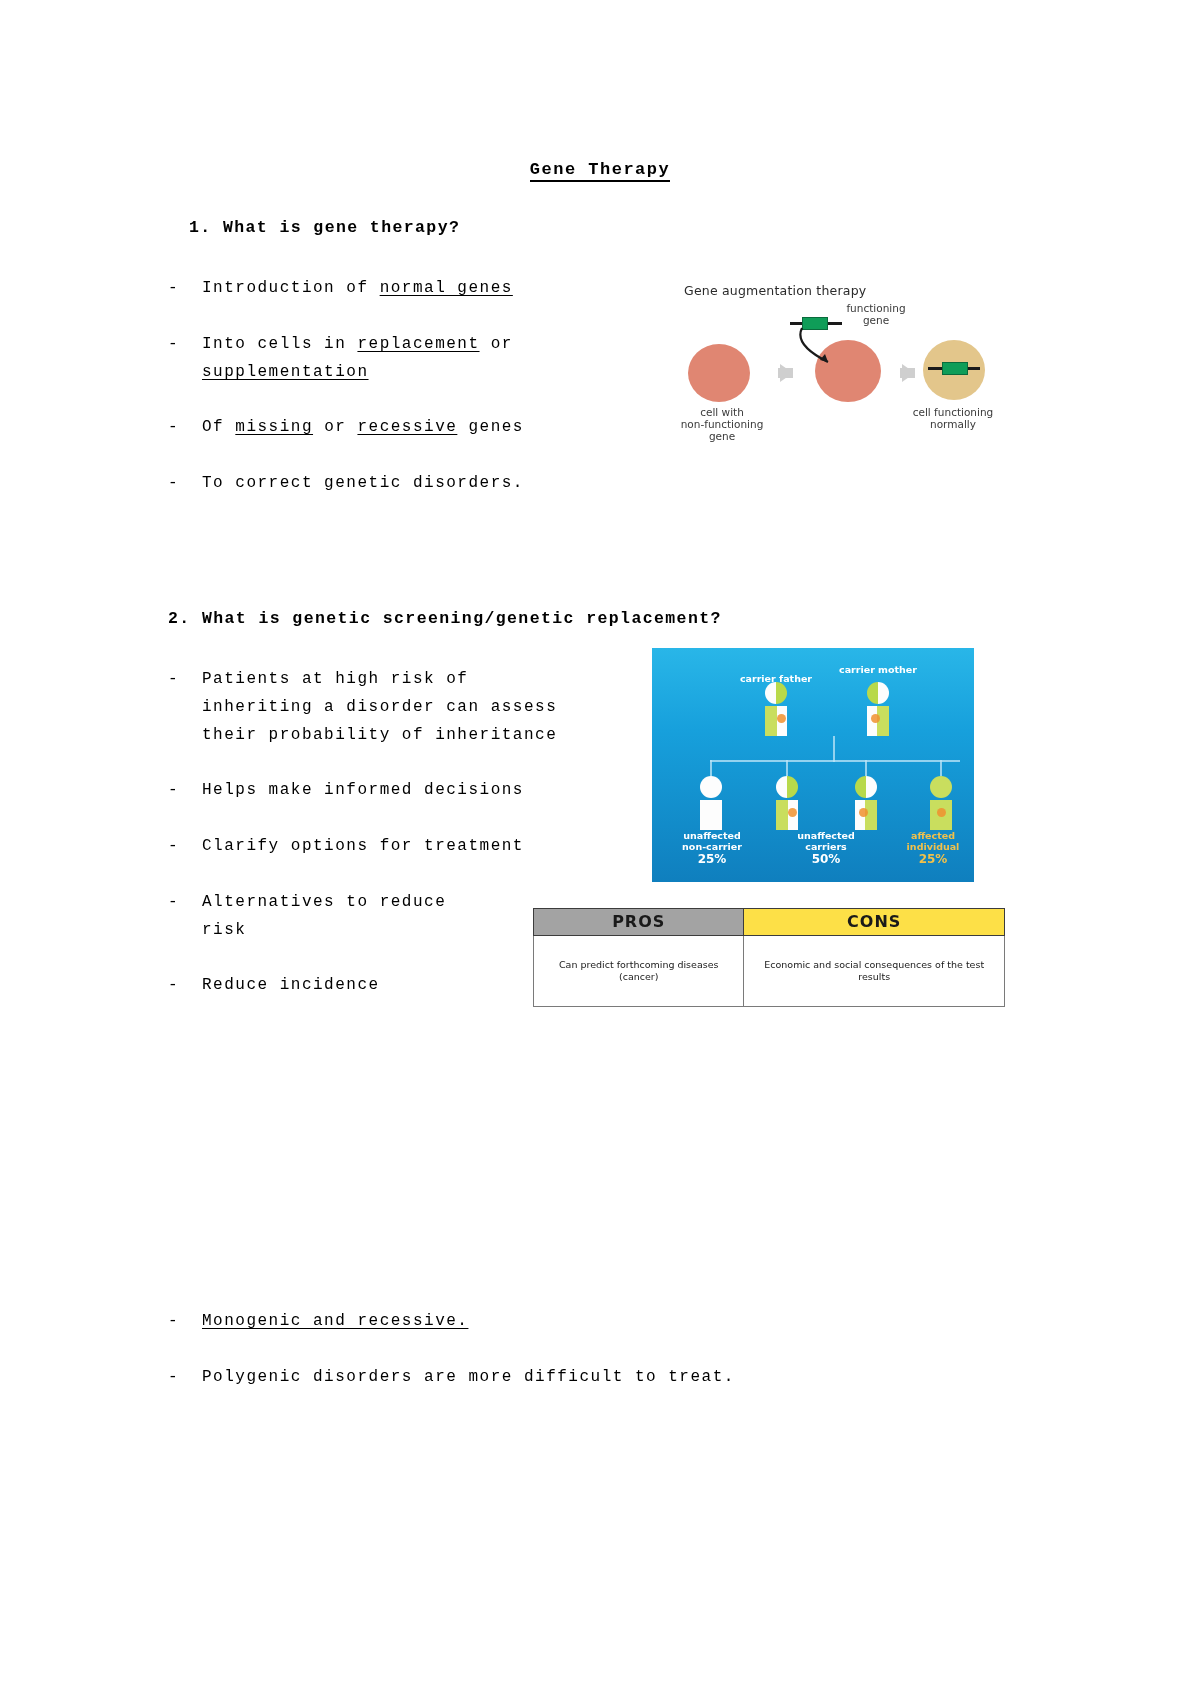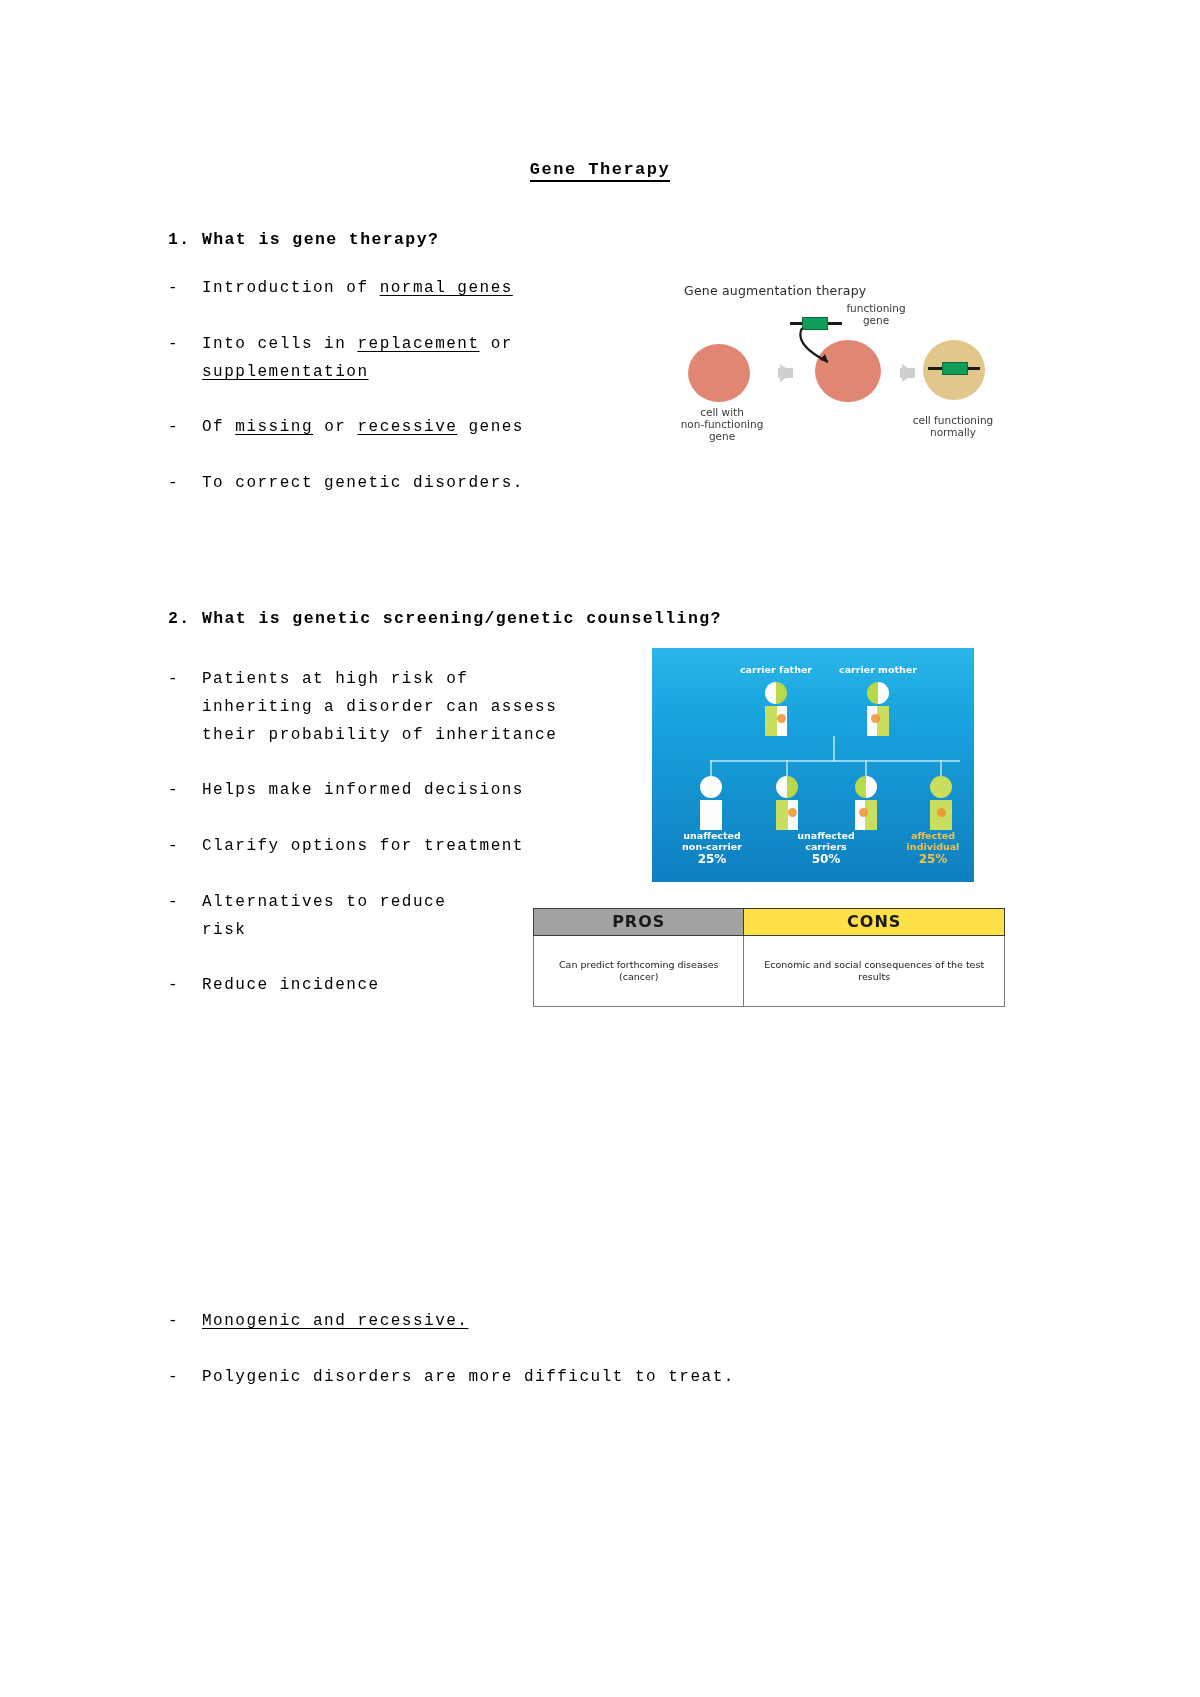--- a/index.html
+++ b/index.html
@@ -213,21 +213,21 @@
 </style>
 </head>
 <body>
 
 <div class="page">
 
   <div class="doc-title">
     <span>Gene Therapy</span>
   </div>
 
-  <div class="q-heading" style="top:230px;">
+  <div class="q-heading" style="top:218px;margin-left:21px;">
     <span>1.</span>
     <span>What is gene therapy?</span>
   </div>
 
   <div class="bullet" style="top:274px;">
     <span class="dash">-</span>
     <span class="btext">
       <span>Introduction of </span><span class="u">normal genes</span>
     </span>
   </div>
@@ -280,29 +280,29 @@
       <span>functioning</span><br>
       <span>gene</span>
     </div>
 
     <div class="fig-lbl" style="left:4px; top:128px; width:96px;">
       <span>cell with</span><br>
       <span>non-functioning</span><br>
       <span>gene</span>
     </div>
 
-    <div class="fig-lbl" style="left:228px; top:128px; width:110px;margin-top:8px;">
+    <div class="fig-lbl" style="left:228px; top:128px; width:110px;">
       <span>cell functioning</span><br>
       <span>normally</span>
     </div>
   </div>
 
   <div class="q-heading" style="top:609px;">
     <span>2.</span>
-    <span>What is genetic screening/genetic counselling?</span>
+    <span>What is genetic screening/genetic replacement?</span>
   </div>
 
   <div class="bullet" style="top:665px;">
     <span class="dash">-</span>
     <span class="btext">
       <span>Patients at high risk of</span><br>
       <span>inheriting a disorder can assess</span><br>
       <span>their probability of inheritance</span>
     </span>
   </div>
@@ -325,21 +325,21 @@
     </span>
   </div>
 
   <div class="bullet" style="top:971px;">
     <span class="dash">-</span>
     <span class="btext">Reduce incidence</span>
   </div>
 
   <div class="fig-carrier">
 
-    <div class="c-label" style="left:78px; top:16px; width:92px;text-align:center;">carrier father</div>
+    <div class="c-label" style="left:78px; top:25px; width:92px;text-align:center;">carrier father</div>
     <div class="c-label" style="left:180px; top:16px; width:92px;">carrier mother</div>
 
     <div class="person" style="left:113px; top:34px;">
       <div class="p-head half-green" style="left:0; top:0;"></div>
       <div class="p-body body-carrier-rev" style="left:0; top:24px;"></div>
       <div class="dot-orange" style="left:12px; top:32px;"></div>
     </div>
 
     <div class="person" style="left:215px; top:34px;">
       <div class="p-head half-green-rev" style="left:0; top:0;"></div>

